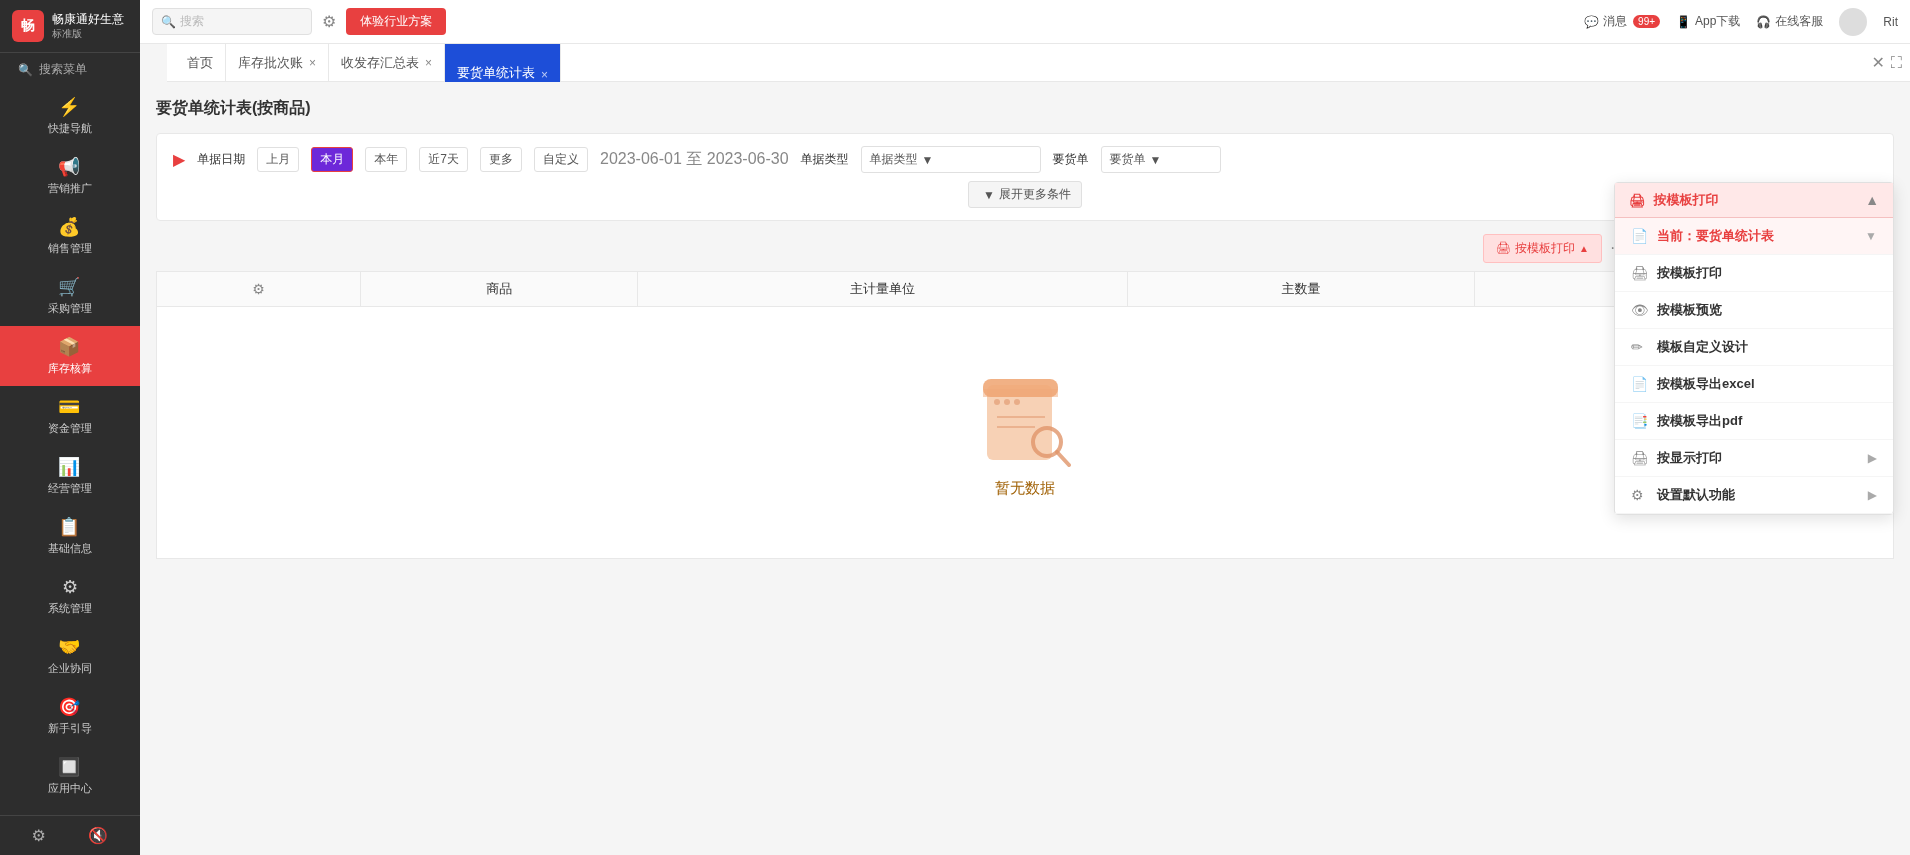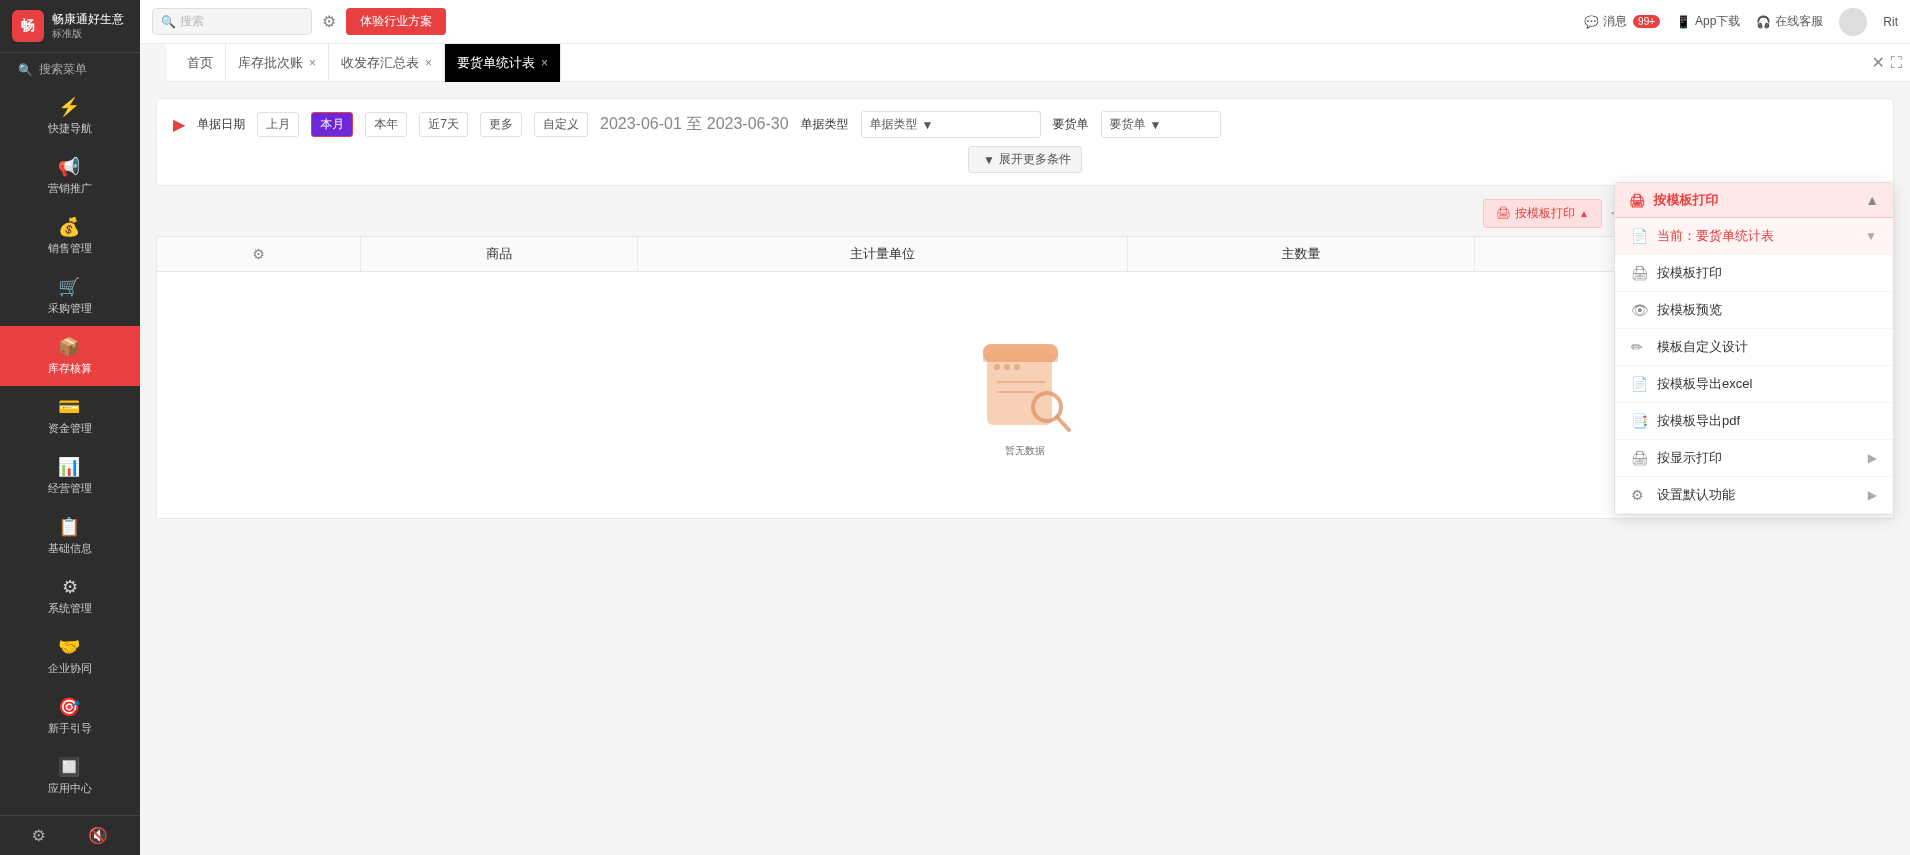--- a/index.html
+++ b/index.html
@@ -118,21 +118,21 @@
       display: flex; align-items: center;
       padding: 0 12px;
       height: 38px;
       font-size: 13px;
       cursor: pointer;
       color: #555;
       border-right: 1px solid #e8e8e8;
       white-space: nowrap;
     }
     .tab.active {
-      background: #000000; color: #fff;
+      background: #1d4ed8; color: #fff; align-items: flex-end;
     }
     .tab .tab-close {
       margin-left: 6px; font-size: 12px; color: inherit; opacity: 0.7;
     }
     .tabs-actions {
       margin-left: auto;
       display: flex; align-items: center; gap: 6px;
       font-size: 16px; color: #888;
     }
     .tabs-actions span { cursor: pointer; }
@@ -240,21 +240,21 @@
 
     
     .empty-state {
       display: flex; flex-direction: column; align-items: center;
       padding: 60px 0;
     }
     .empty-illustration {
       width: 100px; height: 100px;
       position: relative; margin-bottom: 12px;
     }
-    .empty-text { font-size: 10px; color: #737373; }
+    .empty-text { font-size: 15px; color: #a16207; }
 
     
     .dropdown-overlay {
       position: absolute;
       top: 100px; right: 16px;
       background: #fff;
       border: 1px solid #e0e0e0;
       border-radius: 4px;
       box-shadow: 0 4px 16px rgba(0,0,0,0.12);
       width: 280px;
@@ -269,21 +269,21 @@
     }
     .dropdown-header .close-icon { cursor: pointer; color: #888; font-size: 14px; }
     .dropdown-item {
       display: flex; align-items: center;
       padding: 9px 16px;
       font-size: 13px; color: #333;
       cursor: pointer;
       border-bottom: 1px solid #f5f5f5;
     }
     .dropdown-item .item-icon { margin-right: 10px; color: #888; font-size: 14px; width: 16px; }
-    .dropdown-item .item-label { flex: 1; }
+    .dropdown-item .item-label { flex: 1; font-weight: bold; }
     .dropdown-item .item-arrow { color: #aaa; font-size: 12px; }
     .dropdown-item.current-item {
       background: #fff5f5;
     }
     .dropdown-item.current-item .item-label { color: #e84040; }
     .dots-icon { color: #888; cursor: pointer; font-size: 16px; }
 
     
     .arrow-up { font-size: 10px; }
     .expand-icon { font-size: 16px; color: #e84040; cursor: pointer; }
@@ -415,20 +415,21 @@
       <span class="tab-close">×</span>
     </div>
     <div class="tabs-actions">
       <span>✕</span>
       <span>⛶</span>
     </div>
   </div>
 
   <div class="content-area">
 
+    <div class="page-title">要货单统计表(按商品)</div>
 
     <div class="filter-panel">
       <div class="filter-row">
 
         <span class="expand-icon">▶</span>
 
         <span class="filter-label">单据日期</span>
         <button class="date-btn">上月</button>
         <button class="date-btn active">本月</button>
         <button class="date-btn">本年</button>

